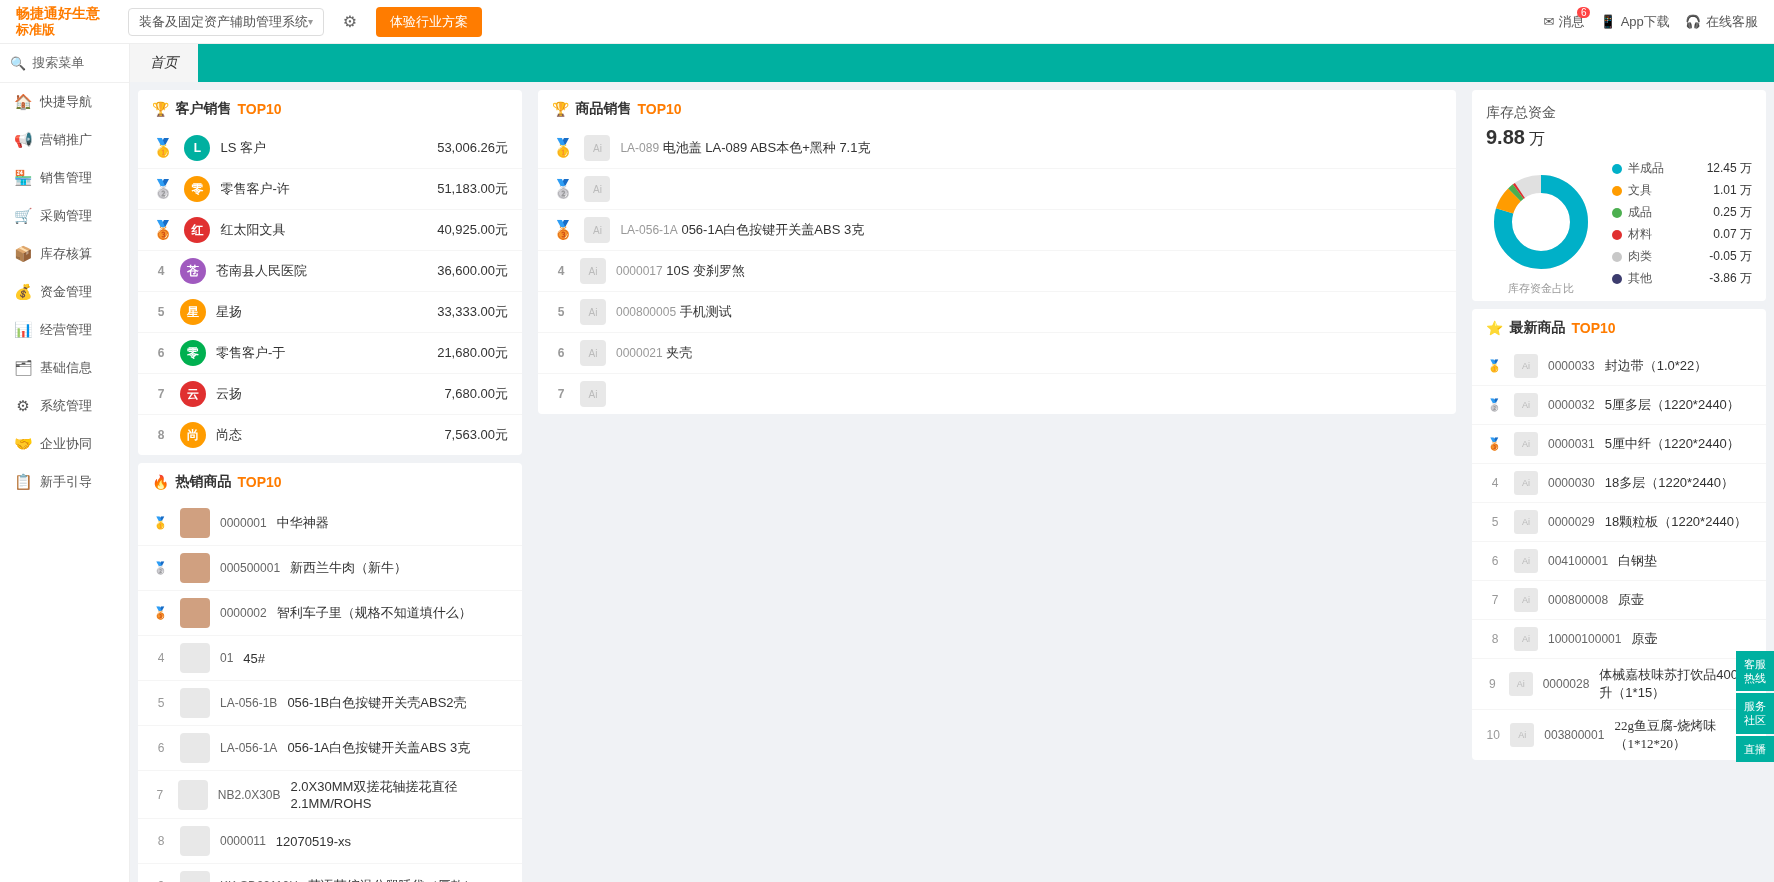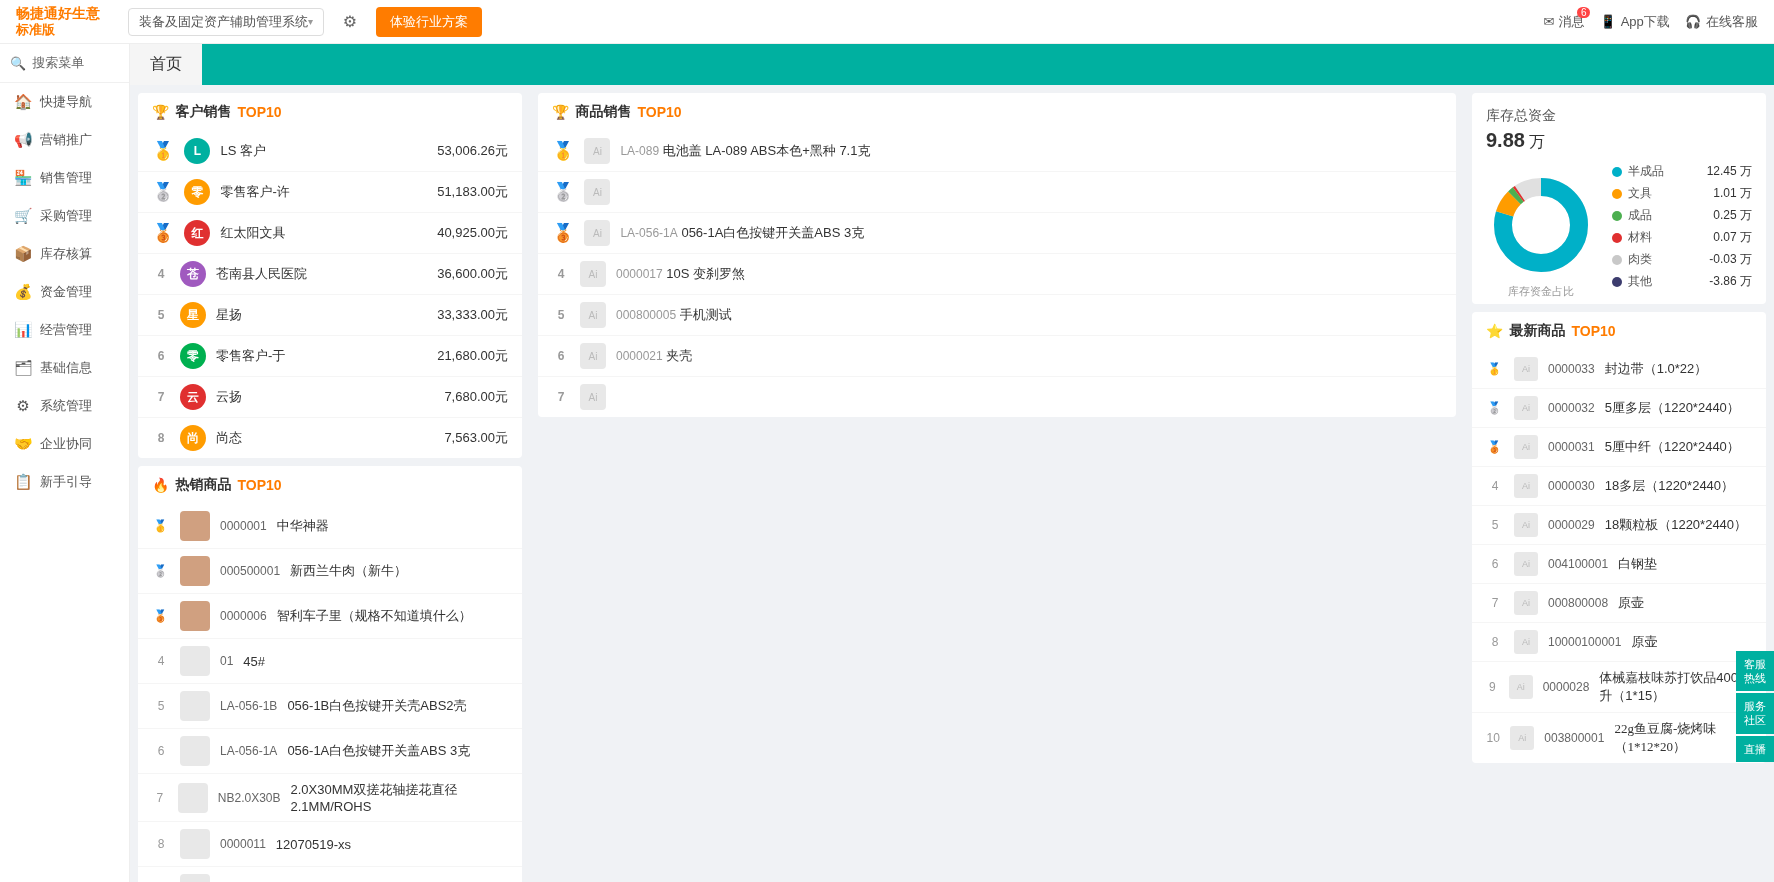--- a/index.html
+++ b/index.html
@@ -23,21 +23,21 @@
 
     
     .sidebar { width: 130px; background: #fff; border-right: 1px solid #eee; display: flex; flex-direction: column; flex-shrink: 0; overflow-y: auto; }
     .sidebar-search { padding: 10px 10px; border-bottom: 1px solid #f0f0f0; }
     .sidebar-search-btn { display: flex; align-items: center; gap: 6px; cursor: pointer; color: #666; font-size: 13px; }
     .sidebar-item { display: flex; align-items: center; gap: 8px; padding: 10px 14px; cursor: pointer; color: #555; font-size: 13px; }
     .sidebar-item .icon { font-size: 15px; width: 18px; text-align: center; }
 
     
     .nav-tabs { background: #00b0a0; display: flex; flex-shrink: 0; }
-    .nav-tab { padding: 10px 20px; color: #fff; cursor: pointer; font-size: 16px; }
+    .nav-tab { padding: 10px 20px; color: #fff; cursor: pointer; font-size: 14px; font-style: italic; }
     .nav-tab.active { background: #f5f5f5; color: #333; }
 
     
     .content { flex: 1; overflow-y: auto; background: #f0f2f5; display: flex; gap: 0; }
 
     
     .left-panel { width: 400px; flex-shrink: 0; background: #f0f2f5; overflow-y: auto; }
 
     
     .middle-panel { flex: 1; background: #f0f2f5; overflow-y: auto; min-width: 350px; }
@@ -269,21 +269,21 @@
   </div>
               <div class="hot-item">
     <span class="hot-num silver">🥈</span>
     <div class="hot-thumb" style="background:#d0a080;"></div>
     <span style="font-size:12px;color:#666;">000500001</span>
     <span style="font-size:13px;color:#333;">新西兰牛肉（新牛）</span>
   </div>
               <div class="hot-item">
     <span class="hot-num bronze">🥉</span>
     <div class="hot-thumb" style="background:#d0a080;"></div>
-    <span style="font-size:12px;color:#666;">0000006</span>
+    <span style="font-size:12px;color:#666;">0000002</span>
     <span style="font-size:13px;color:#333;">智利车子里（规格不知道填什么）</span>
   </div>
               <div class="hot-item">
     <span class="hot-num">4</span>
     <div class="hot-thumb" style="background:#e8e8e8;"></div>
     <span style="font-size:12px;color:#666;">01</span>
     <span style="font-size:13px;color:#333;">45#</span>
   </div>
               <div class="hot-item">
     <span class="hot-num">5</span>
@@ -406,21 +406,21 @@
     <span class="legend-val">0.25 万</span>
   </div>
                 <div class="legend-item">
     <div class="legend-dot" style="background:#e03030;"></div>
     <span class="legend-label">材料</span>
     <span class="legend-val">0.07 万</span>
   </div>
                 <div class="legend-item">
     <div class="legend-dot" style="background:#c8c8c8;"></div>
     <span class="legend-label">肉类</span>
-    <span class="legend-val">-0.03 万</span>
+    <span class="legend-val">-0.05 万</span>
   </div>
                 <div class="legend-item">
     <div class="legend-dot" style="background:#3c3c6e;"></div>
     <span class="legend-label">其他</span>
     <span class="legend-val">-3.86 万</span>
   </div>
               </div>
           </div>
         </div>
 

